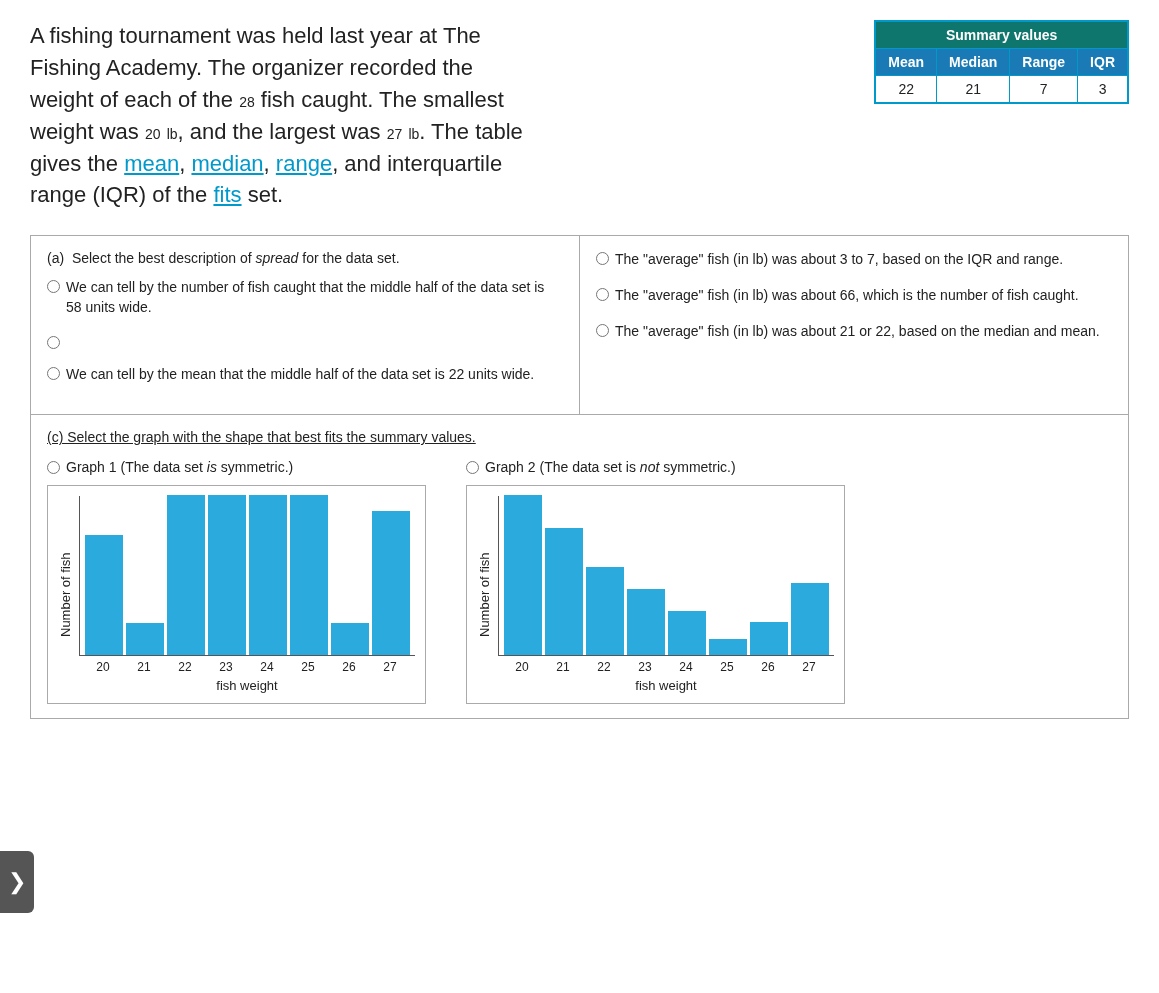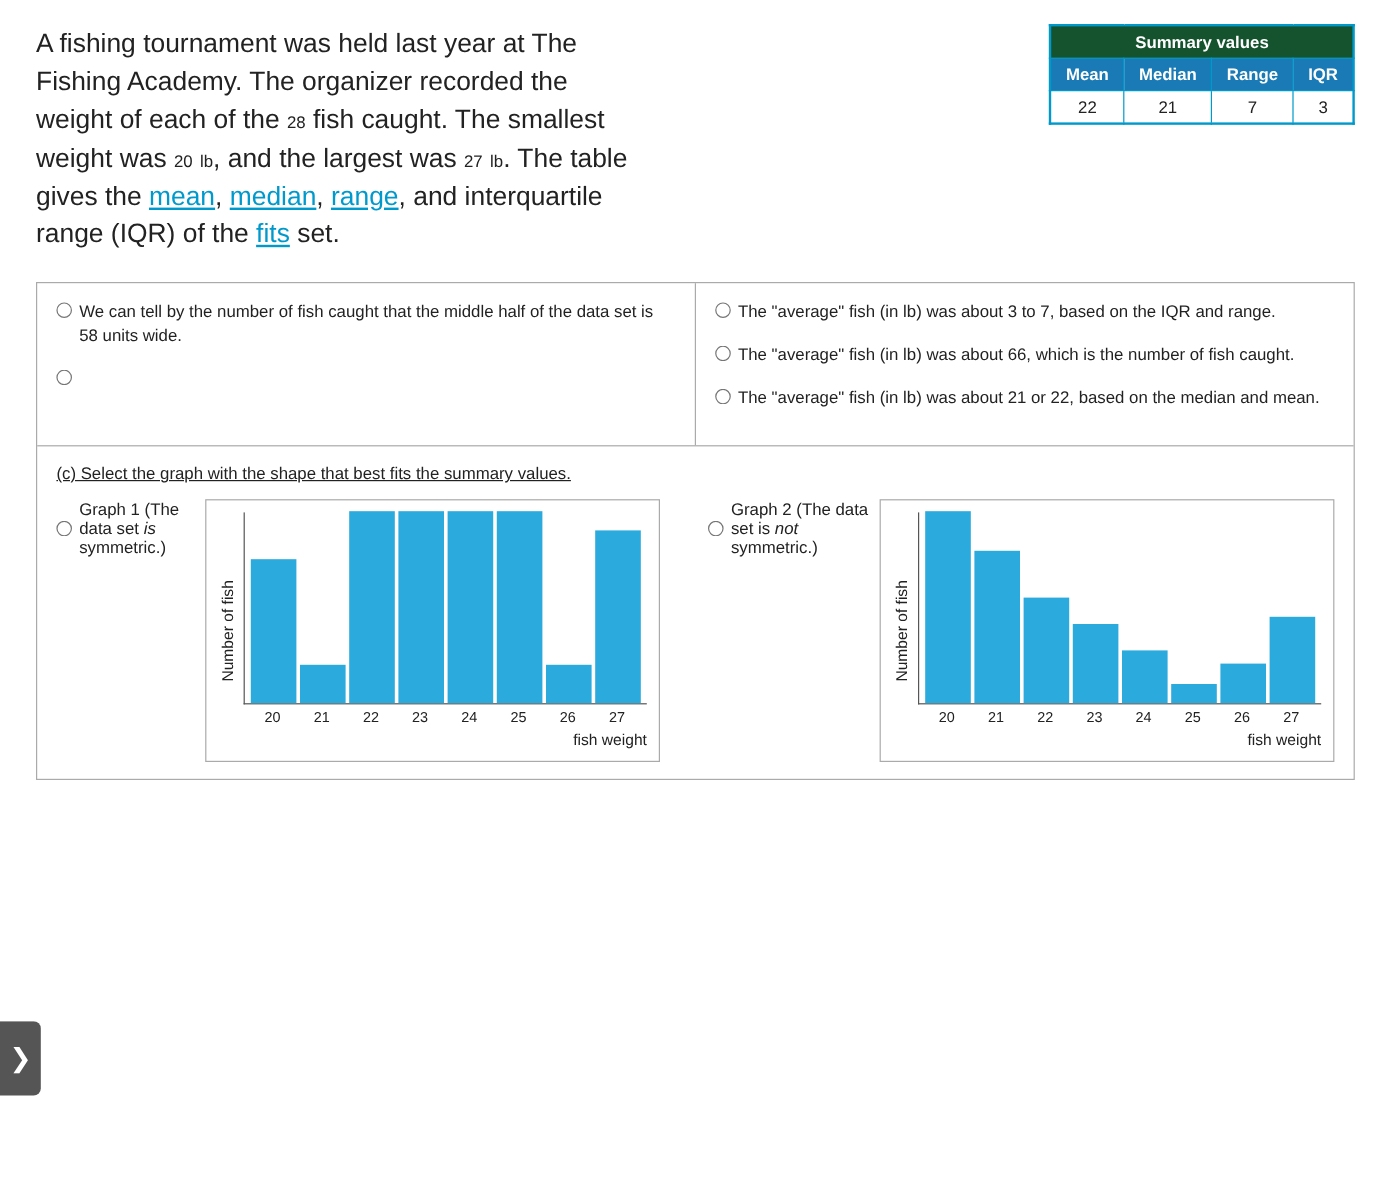--- a/index.html
+++ b/index.html
@@ -49,21 +49,21 @@
       margin-top: 0;
     }
 
     .summary-table {
       border-collapse: collapse;
       border: 2px solid #0099cc;
       min-width: 220px;
     }
 
     .summary-table .table-title {
-      background: #14532d;
+      background: #0f766e;
       color: #fff;
       font-weight: bold;
       text-align: center;
       font-size: 14px;
       padding: 5px 22px;
     }
 
     .summary-table th {
       background: #1a7ab5;
       color: #fff;
@@ -141,21 +141,21 @@
 
     .graphs-row {
       display: flex;
       flex-direction: row;
       gap: 40px;
       align-items: flex-start;
     }
 
     .graph-block {
       display: flex;
-      flex-direction: row;
+      flex-direction: column;
       align-items: flex-start;
     }
 
     .graph-radio-label {
       display: flex;
       align-items: center;
       font-size: 14px;
       margin-bottom: 10px;
       cursor: pointer;
     }
@@ -218,21 +218,21 @@
     }
 
     .x-label {
       width: 38px;
       text-align: center;
       font-size: 12px;
       flex-shrink: 0;
     }
 
     .x-axis-title {
-      text-align: right;
+      text-align: center;
       font-size: 13px;
       margin-top: 4px;
     }
 
     .side-arrow {
       position: fixed;
       left: 0;
       bottom: 80px;
       background: #555;
       color: #fff;
@@ -283,26 +283,33 @@
       </table>
     </div>
 
   </div>
 
   <div class="questions-container">
 
     <div class="ab-row">
 
       <div class="question-col">
+        <div class="question-label">
+          (a)&nbsp; Select the best description of <em>spread</em> for the data set.
+        </div>
         <label class="radio-option">
           <input type="radio" name="qa" style="">
           <span>We can tell by the number of fish caught that the middle half of the data set is 58 units wide.</span>
         </label>
         <label class="radio-option">
           <input type="radio" name="qa" style="">
+        </label>
+        <label class="radio-option">
+          <input type="radio" name="qa" style="">
+          <span>We can tell by the mean that the middle half of the data set is 22 units wide.</span>
         </label>
       </div>
 
       <div class="question-col">
         <label class="radio-option">
           <input type="radio" name="qb" style="">
           <span>The "average" fish (in lb) was about 3 to 7, based on the IQR and range.</span>
         </label>
         <label class="radio-option">
           <input type="radio" name="qb" style="">

